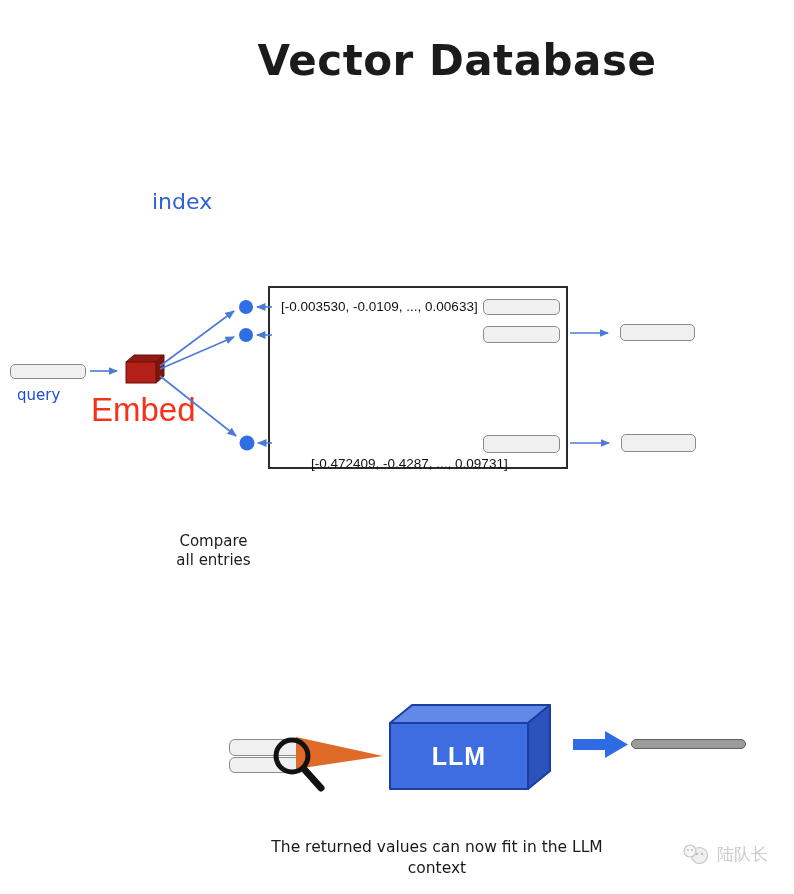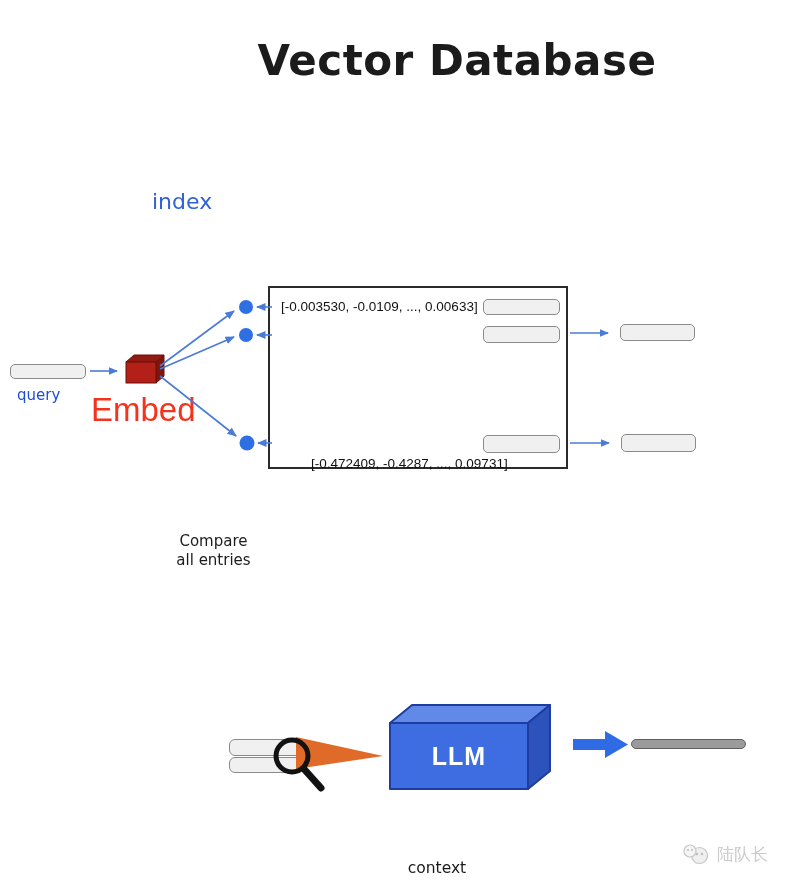--- a/index.html
+++ b/index.html
@@ -81,21 +81,21 @@
     <span>all entries</span>
   </div>
 
 
   <div class="pill" style="left:229px;top:739px;width:75px;height:17px;border-radius:6px;"></div>
   <div class="pill" style="left:229px;top:757px;width:75px;height:16px;border-radius:6px;"></div>
 
   <div class="gray-bar"></div>
 
   <div class="bottom-caption">
-    <br>
+    <span>The returned values can now fit in the LLM</span><br>
     <span>context</span>
   </div>
 
   <div class="watermark">
     <svg width="27" height="24" viewBox="0 0 27 24">
       <circle cx="17.5" cy="13.5" r="8" fill="#efefef" stroke="#c6c6c6" stroke-width="1.2"></circle>
       <circle cx="8" cy="9" r="6" fill="#f5f5f5" stroke="#c6c6c6" stroke-width="1.2"></circle>
       <circle cx="6" cy="8" r="1" fill="#bdbdbd"></circle>
       <circle cx="10" cy="8" r="1" fill="#bdbdbd"></circle>
       <circle cx="15" cy="12" r="1.2" fill="#bdbdbd"></circle>

